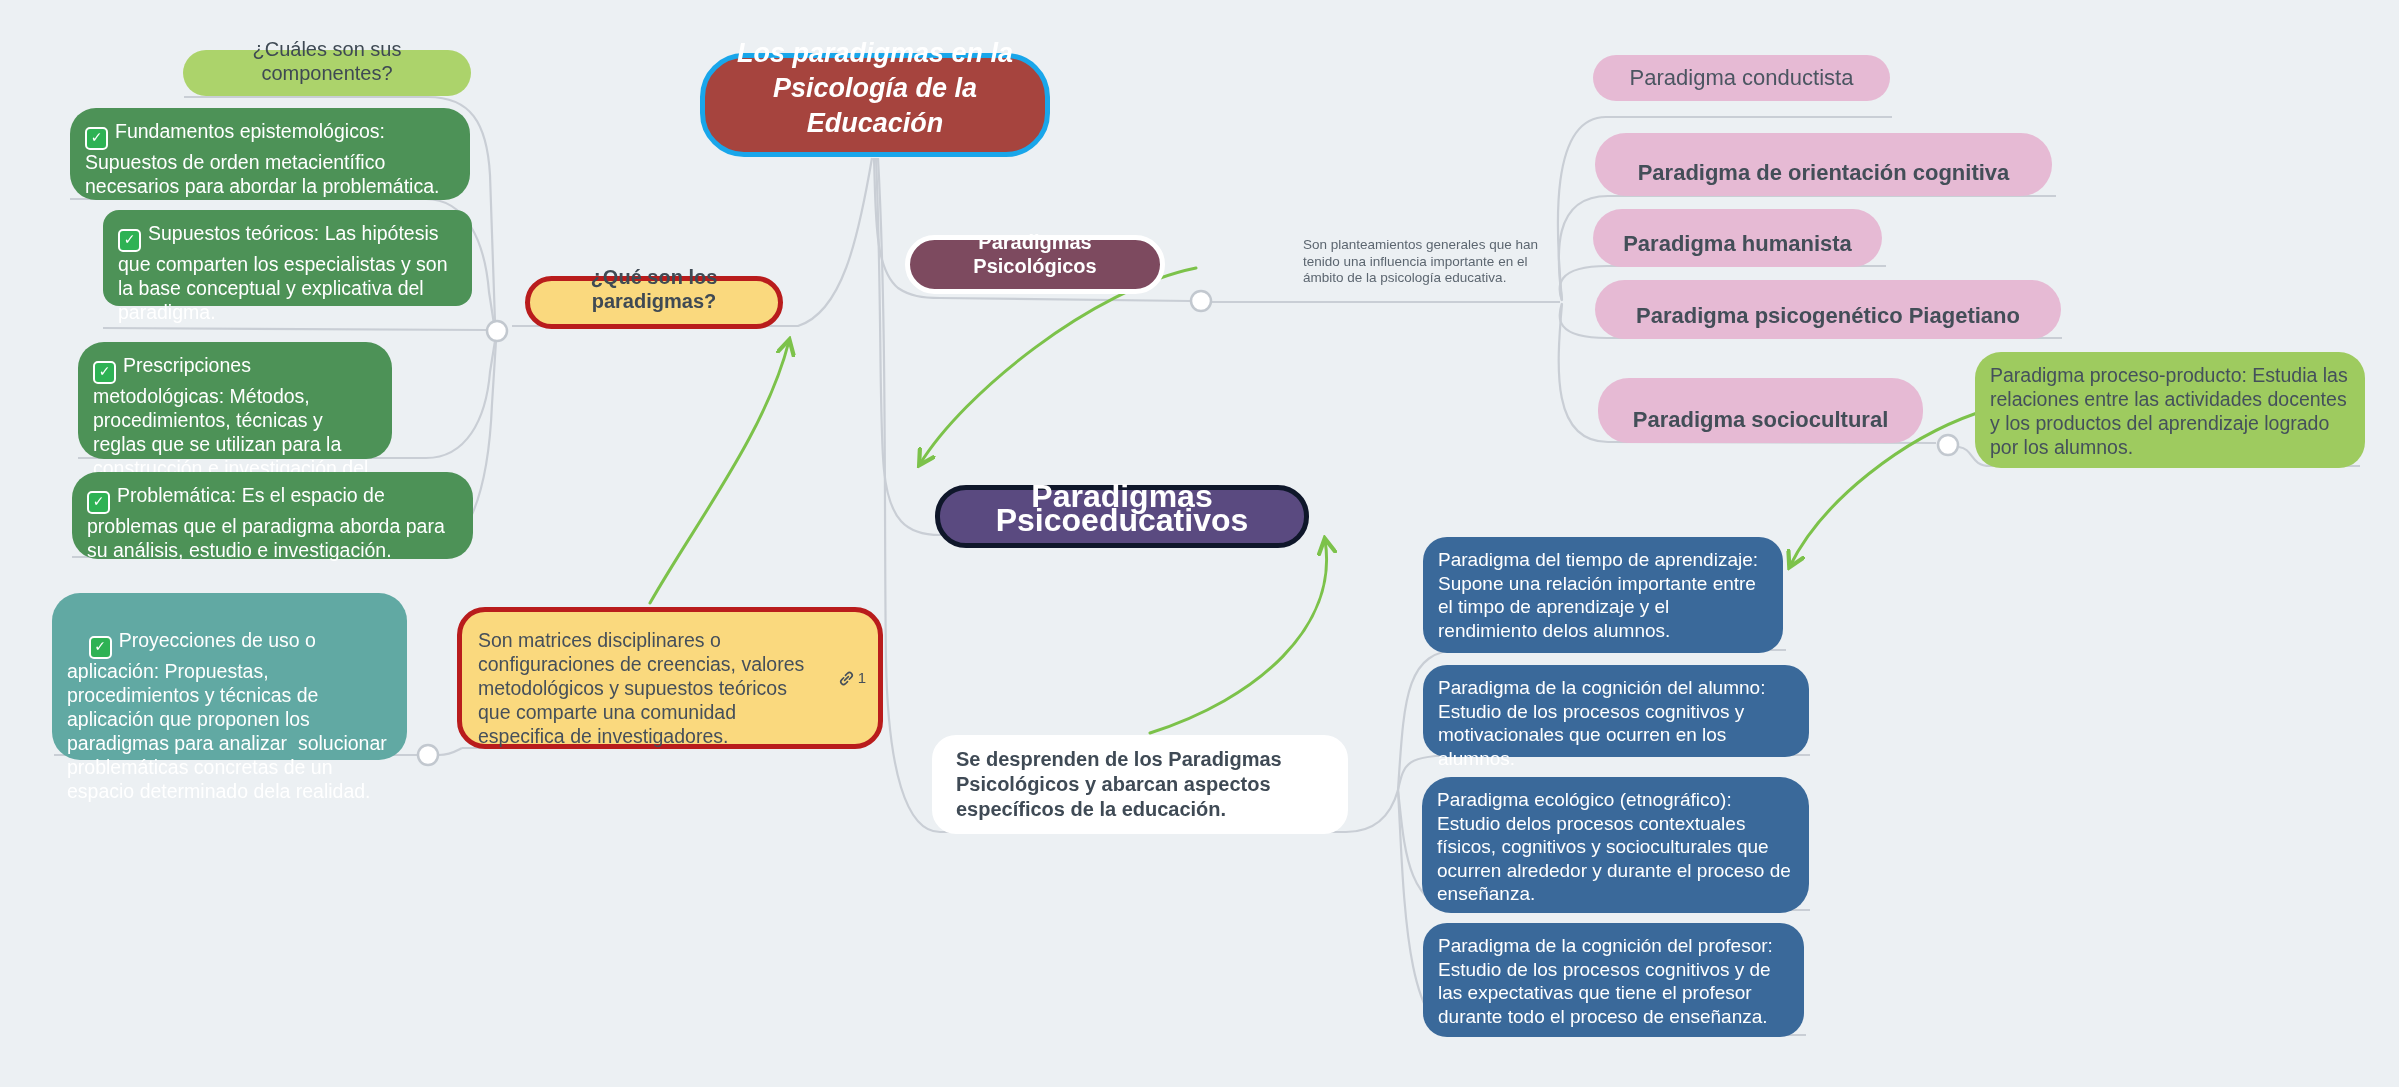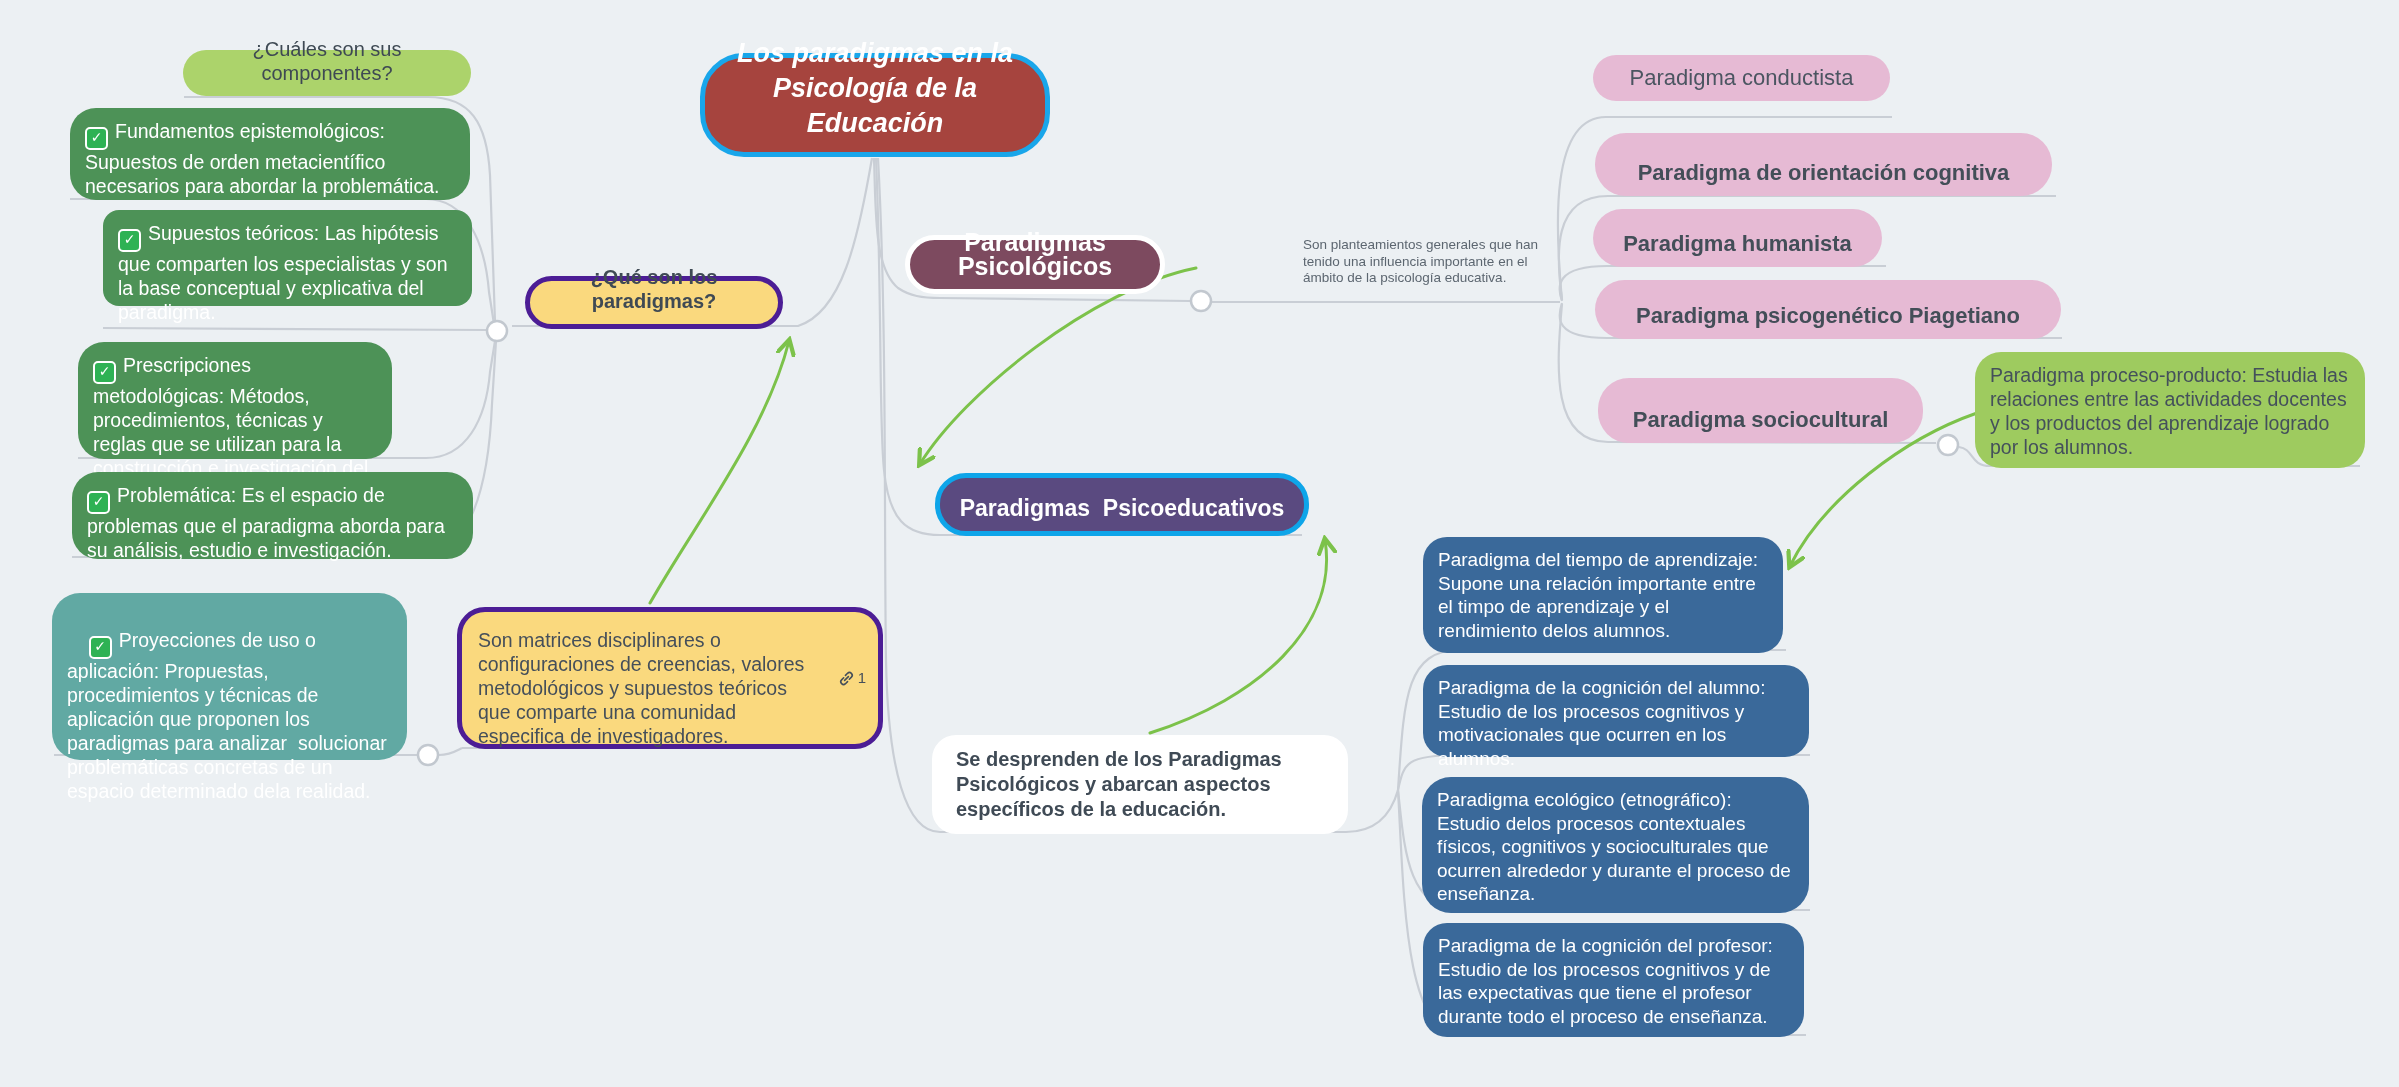--- a/index.html
+++ b/index.html
@@ -7,24 +7,24 @@
           font-family:"Liberation Sans","DejaVu Sans",sans-serif;}
   svg.wires{position:absolute;left:0;top:0;}
   .node{position:absolute;box-sizing:border-box;border-radius:26px;padding:11px 15px;
         font-size:19.5px;line-height:24px;color:#44505b;}
   .center-text{display:flex;align-items:flex-end;justify-content:center;text-align:center;}
   .root{background:#a6443e;border:5px solid #19a6ea;border-radius:44px;color:#fff;
         font-weight:bold;font-style:italic;font-size:27px;line-height:35px;}
   .label-green{background:#acd36b;border-radius:23px;font-size:20px;color:#3e4953;}
   .dgreen{background:#4d9257;color:#fff;}
   .teal{background:#61a9a3;color:#fff;}
-  .yellow{background:#fad97e;border:5px solid #4c1d95;}
+  .yellow{background:#fad97e;border:5px solid #b91c1c;}
   .qnode{border-radius:27px;font-weight:bold;font-size:20px;color:#3f4a54;}
-  .plum{background:#7d4a5f;border:5px solid #fff;border-radius:31px;color:#fff;font-weight:bold;font-size:25px;}
-  .purple{background:#5a4a80;border:5px solid #0ea5e9;border-radius:31px;color:#fff;font-weight:bold;font-size:23px;}
+  .plum{background:#7d4a5f;border:5px solid #fff;border-radius:31px;color:#fff;font-weight:bold;font-size:20px;}
+  .purple{background:#5a4a80;border:5px solid #0f172a;border-radius:31px;color:#fff;font-weight:bold;font-size:32px;margin-top:12px;}
   .pink{background:#e6bad4;border-radius:31px;font-size:22px;color:#4b5561;}
   .pink.b{font-weight:bold;color:#434e58;}
   .lgreen{background:#9ecb5f;}
   .blue{background:#3a699a;color:#fff;font-size:19px;line-height:23.5px;border-radius:24px;}
   .whitebox{background:#fff;border-radius:24px;font-weight:bold;font-size:20px;line-height:25px;color:#3f4a55;}
   .note{position:absolute;font-size:13.5px;line-height:16.5px;color:#5c6670;}
   .prewrap{white-space:pre-wrap;}
   .check{display:inline-block;width:19px;height:19px;background:#2eb254;border:2px solid #fff;
          border-radius:5px;color:#fff;font-size:14px;line-height:16px;text-align:center;
          vertical-align:-4px;margin-right:7px;}

